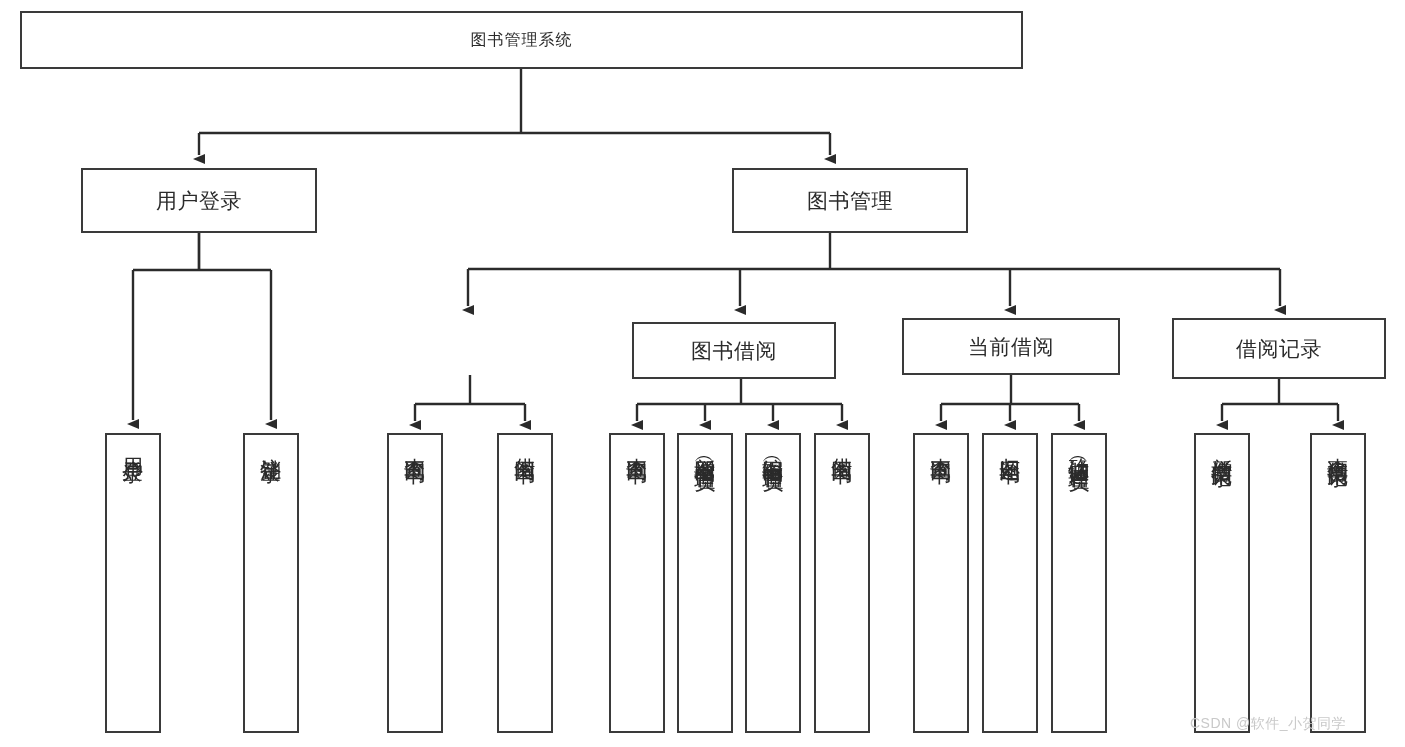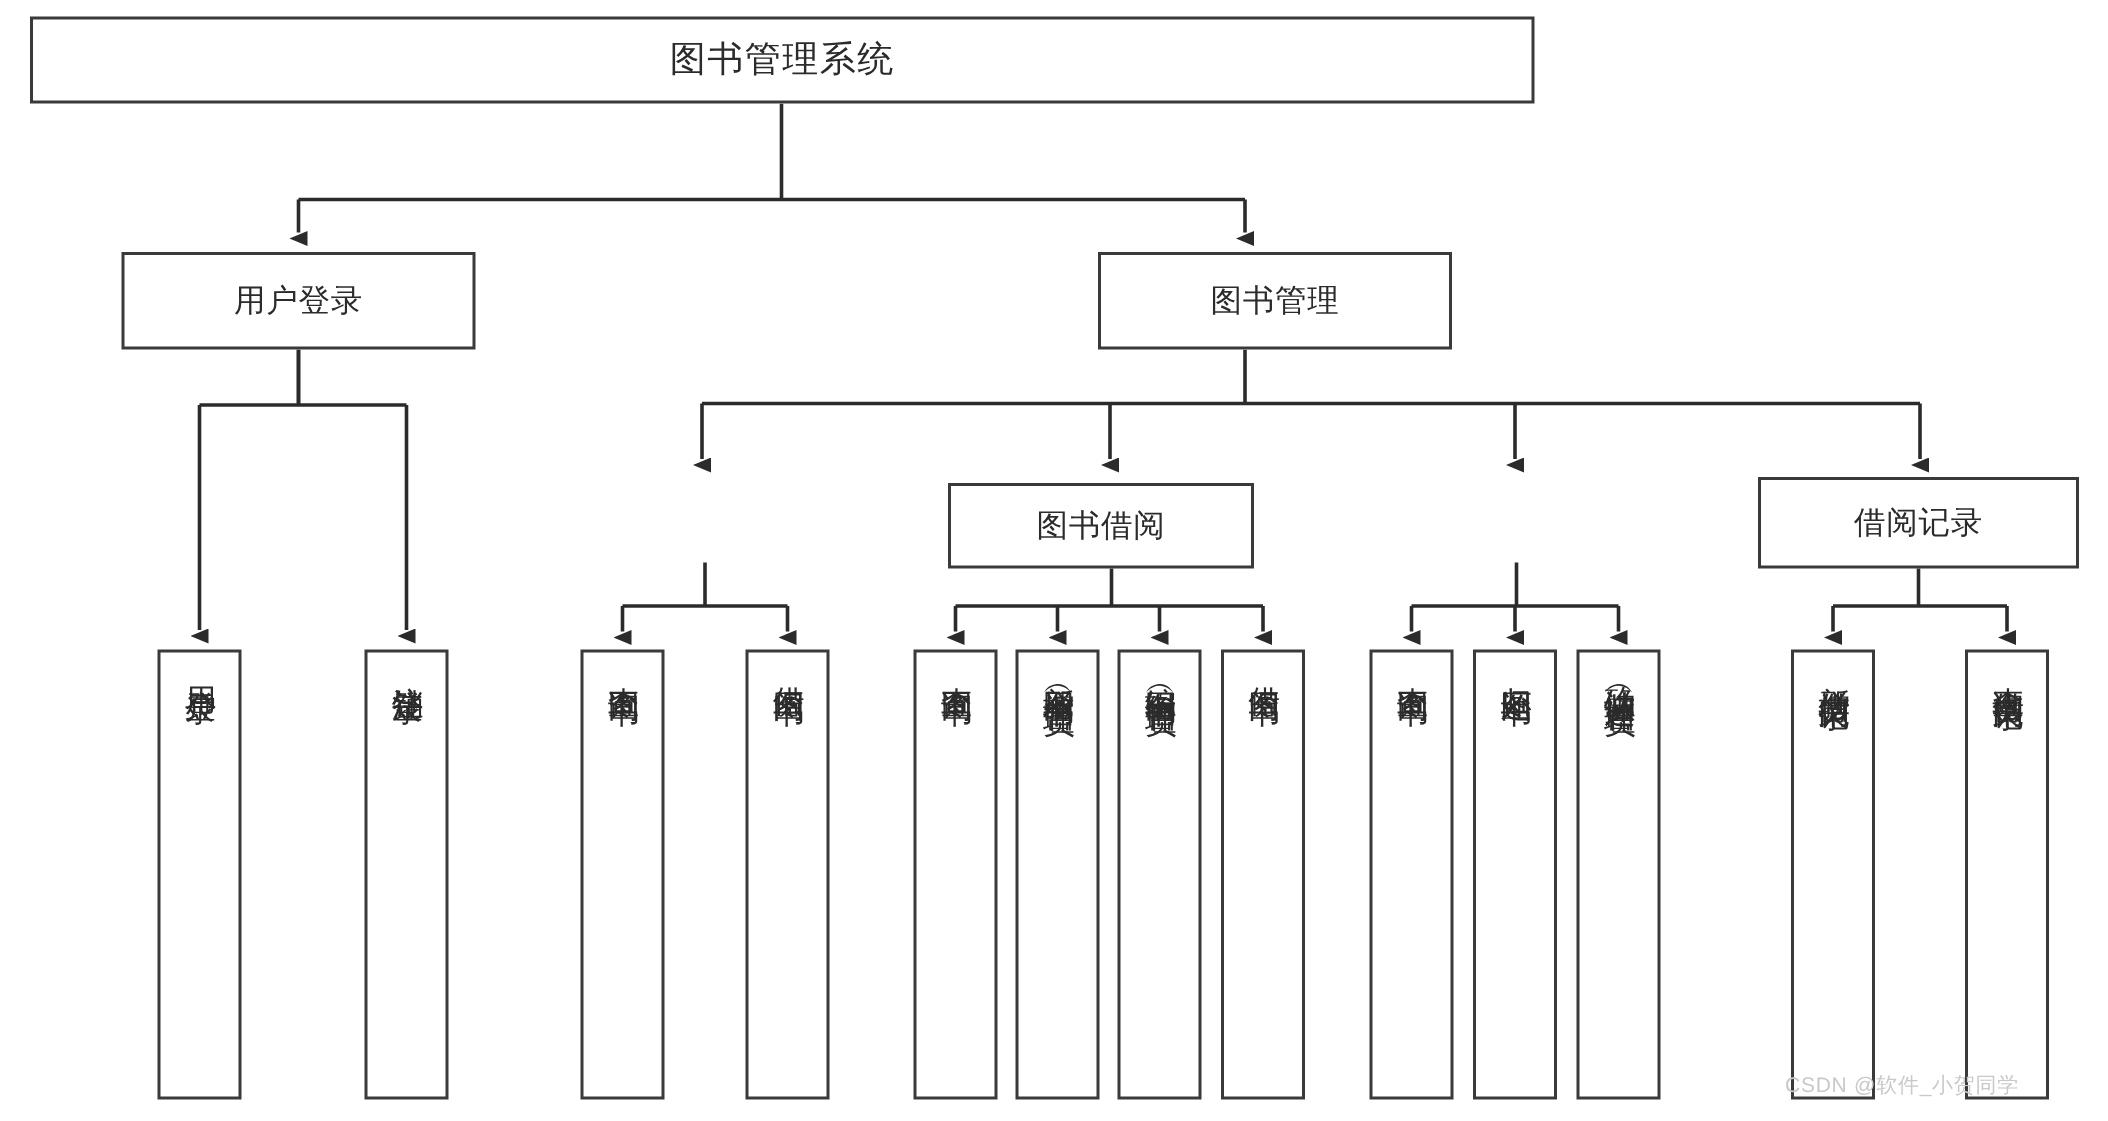--- a/index.html
+++ b/index.html
@@ -35,21 +35,21 @@
   .node .label{
     color:#2b2b2b;
     white-space:nowrap;
   }
   .node.h .label{
     font-size:21px;
     line-height:1;
     letter-spacing:0.5px;
   }
   .node.root .label{
-    font-size:24px;
+    font-size:16px;
     letter-spacing:1px;
   }
   
   .node.v{
     align-items:flex-start;
     justify-content:center;
     padding-top:6px;
   }
   .node.v .label{
     writing-mode:vertical-rl;
@@ -133,20 +133,23 @@
   <div class="node h" style="left:81px;top:168px;width:236px;height:65px;">
     <span class="label">用户登录</span>
   </div>
   <div class="node h" style="left:732px;top:168px;width:236px;height:65px;">
     <span class="label">图书管理</span>
   </div>
 
   <div class="node h" style="left:632px;top:322px;width:204px;height:57px;">
     <span class="label">图书借阅</span>
   </div>
+  <div class="node h" style="left:902px;top:318px;width:218px;height:57px;">
+    <span class="label">当前借阅</span>
+  </div>
   <div class="node h" style="left:1172px;top:318px;width:214px;height:61px;">
     <span class="label">借阅记录</span>
   </div>
 
   <div class="node v" style="left:105px;top:433px;width:56px;height:300px;">
     <span class="label">用户登录</span>
   </div>
   <div class="node v" style="left:243px;top:433px;width:56px;height:300px;">
     <span class="label">注销登录</span>
   </div>

